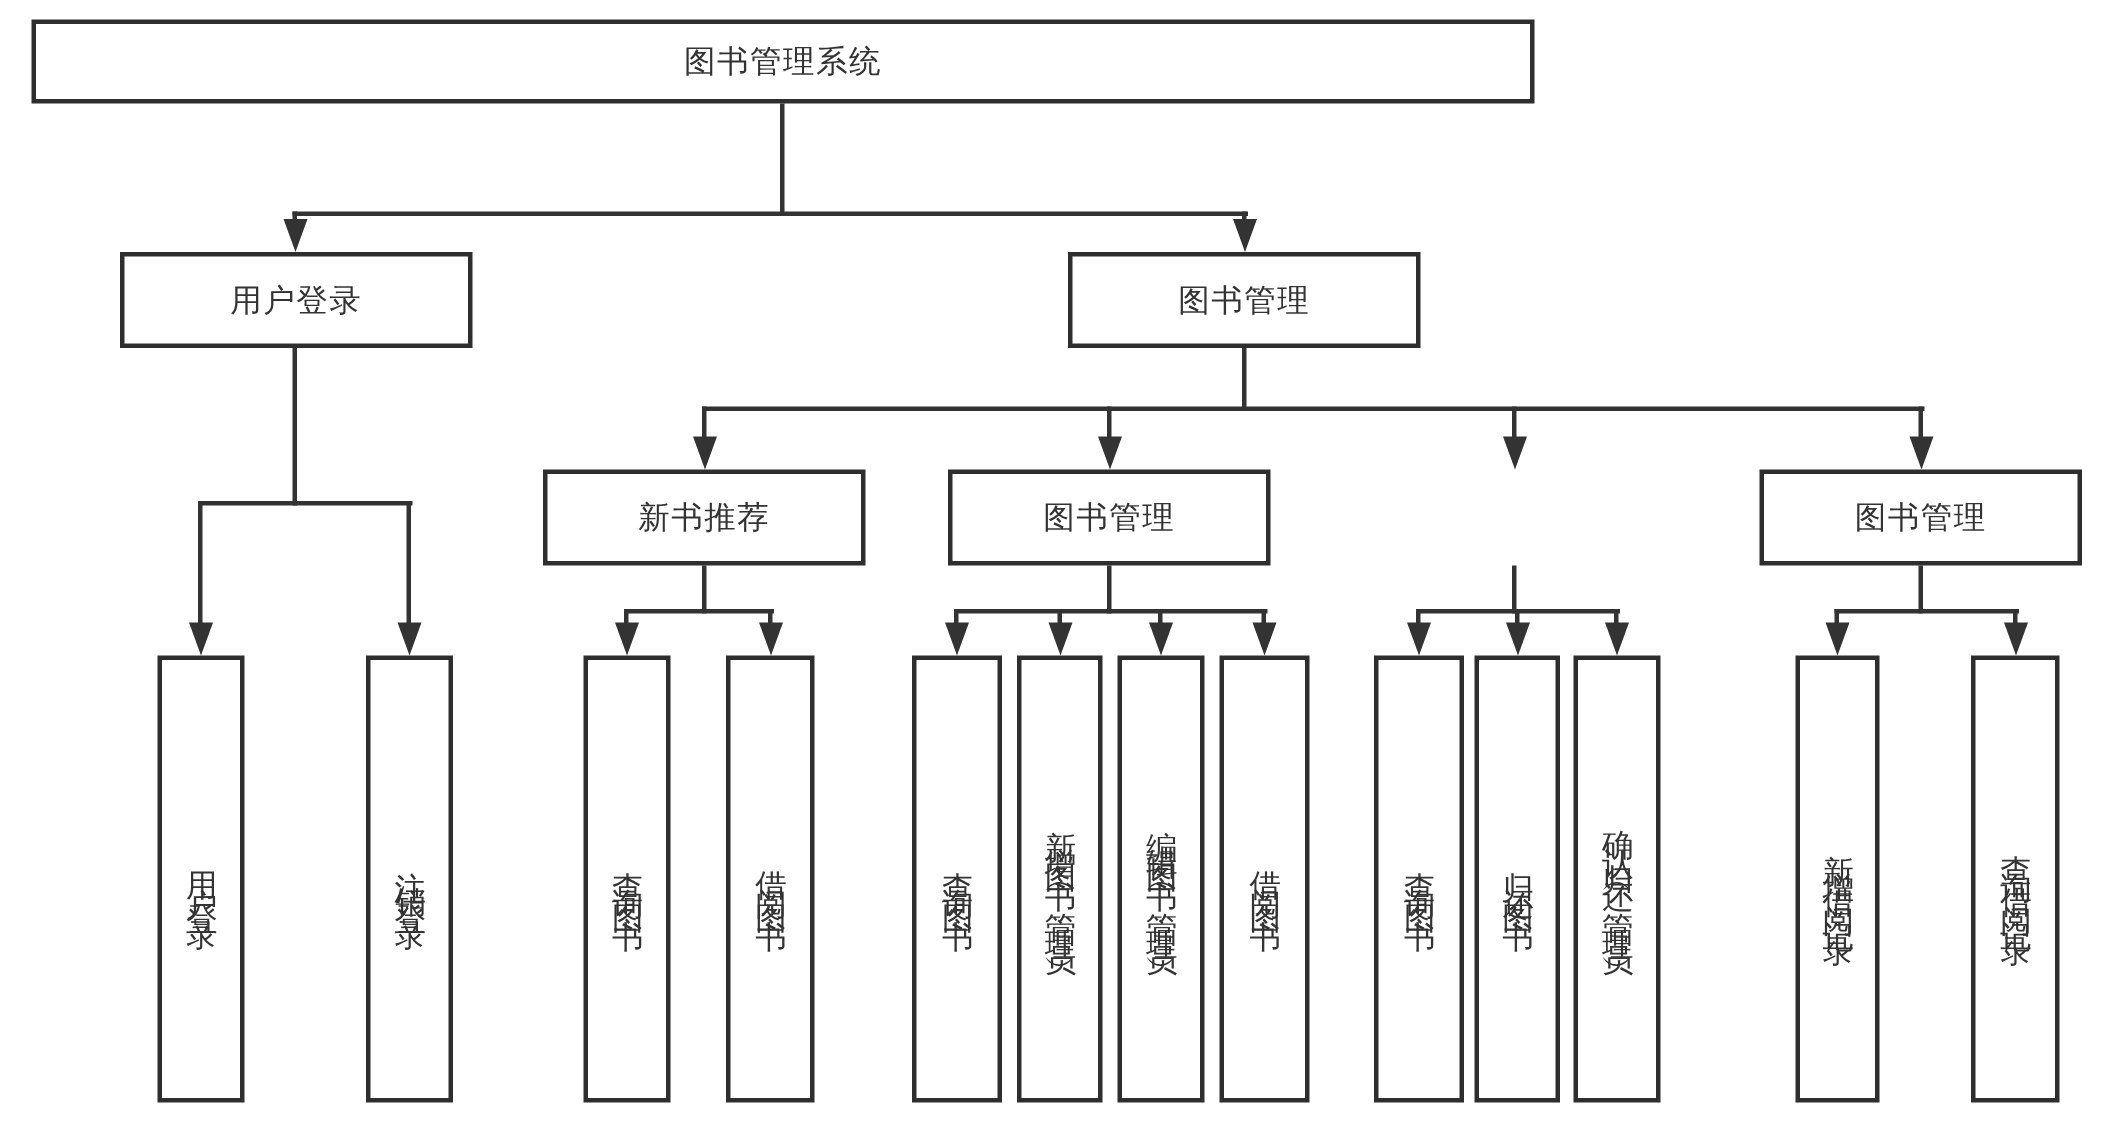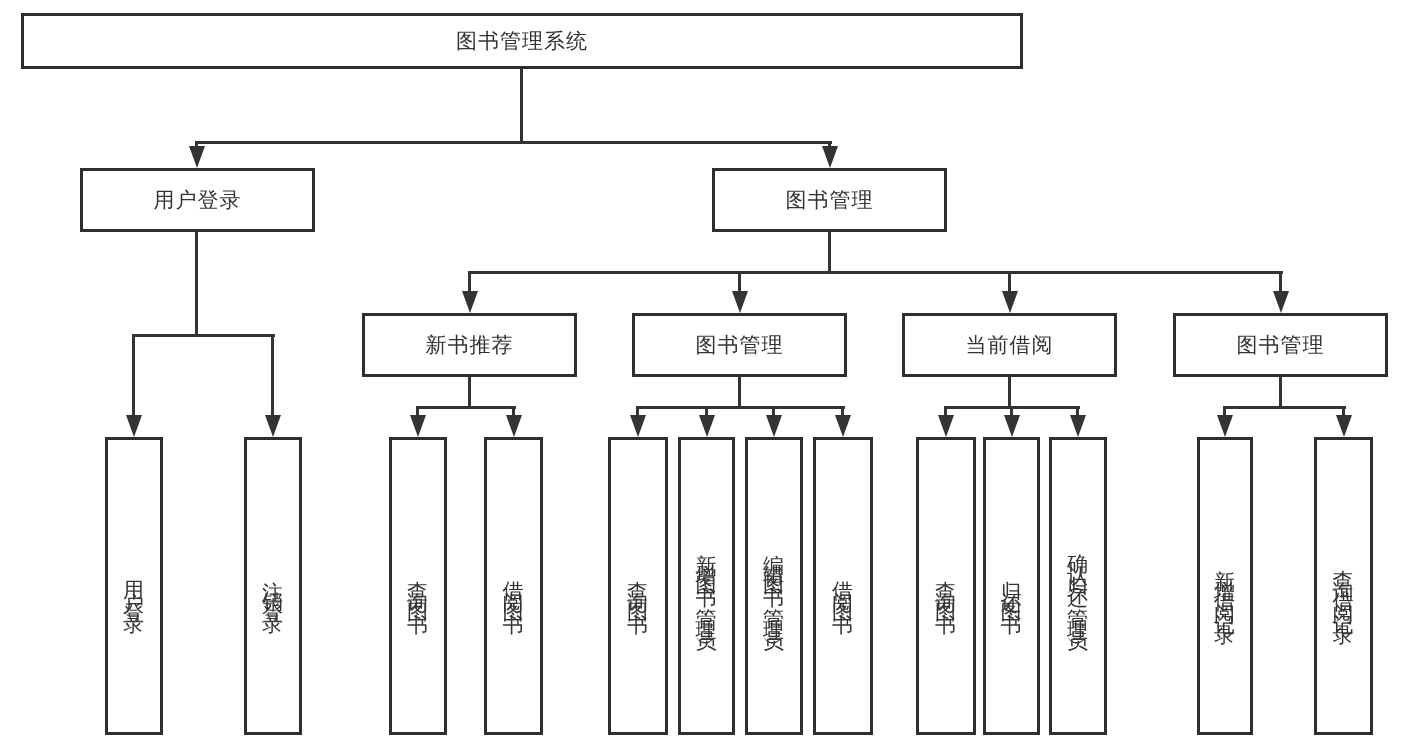--- a/index.html
+++ b/index.html
@@ -54,21 +54,20 @@
 
 <div id="canvas">
 
   <div class="box hbox" style="left:21px; top:13px; width:1002px; height:56px;text-align:center;">图书管理系统</div>
 
   <div class="box hbox" style="left:80px; top:168px; width:235px; height:64px;">用户登录</div>
   <div class="box hbox" style="left:712px; top:168px; width:235px; height:64px;">图书管理</div>
 
   <div class="box hbox" style="left:362px; top:313px; width:215px; height:64px;">新书推荐</div>
   <div class="box hbox" style="left:632px; top:313px; width:215px; height:64px;">图书管理</div>
-  <div class="box hbox" style="left:902px; top:313px; width:215px; height:64px;">当前借阅</div>
   <div class="box hbox" style="left:1173px; top:313px; width:215px; height:64px;">图书管理</div>
 
   <div class="box vbox" style="left:105px; top:437px; width:58px; height:298px;">用户登录</div>
   <div class="box vbox" style="left:244px; top:437px; width:58px; height:298px;">注销登录</div>
 
   <div class="box vbox" style="left:389px; top:437px; width:58px; height:298px;">查询图书</div>
   <div class="box vbox" style="left:484px; top:437px; width:59px; height:298px;">借阅图书</div>
 
   <div class="box vbox" style="left:608px; top:437px; width:60px; height:298px;">查询图书</div>
   <div class="box vbox" style="left:678px; top:437px; width:57px; height:298px;">新增图书（管理员）</div>

